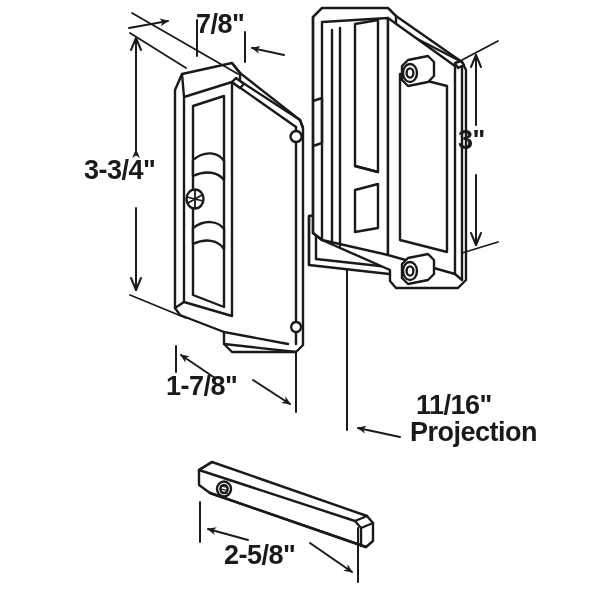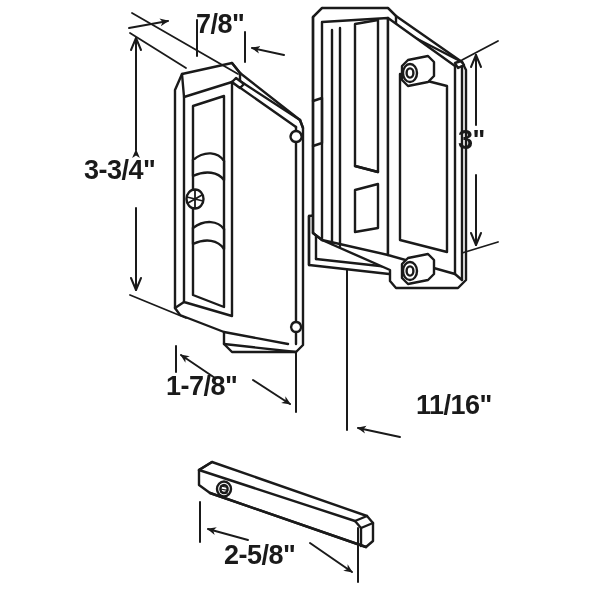--- a/index.html
+++ b/index.html
@@ -213,16 +213,17 @@
   <div class="dim-label" id="lbl-78">7/8"</div>
 
   <div class="dim-label" id="lbl-334">3-3/4"</div>
 
   <div class="dim-label" id="lbl-178">1-7/8"</div>
 
   <div class="dim-label" id="lbl-3">3"</div>
 
   <div class="dim-label" id="lbl-1116">11/16"</div>
 
+  <div class="dim-label" id="lbl-proj">Projection</div>
 
   <div class="dim-label" id="lbl-258">2-5/8"</div>
 
 </div>
 
 </body></html>

